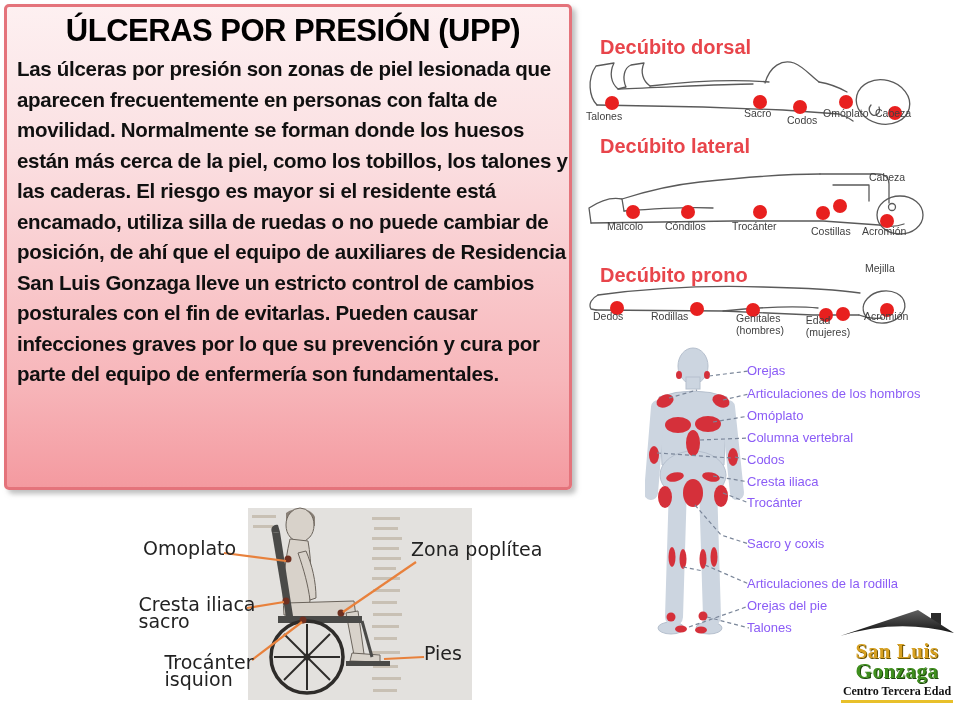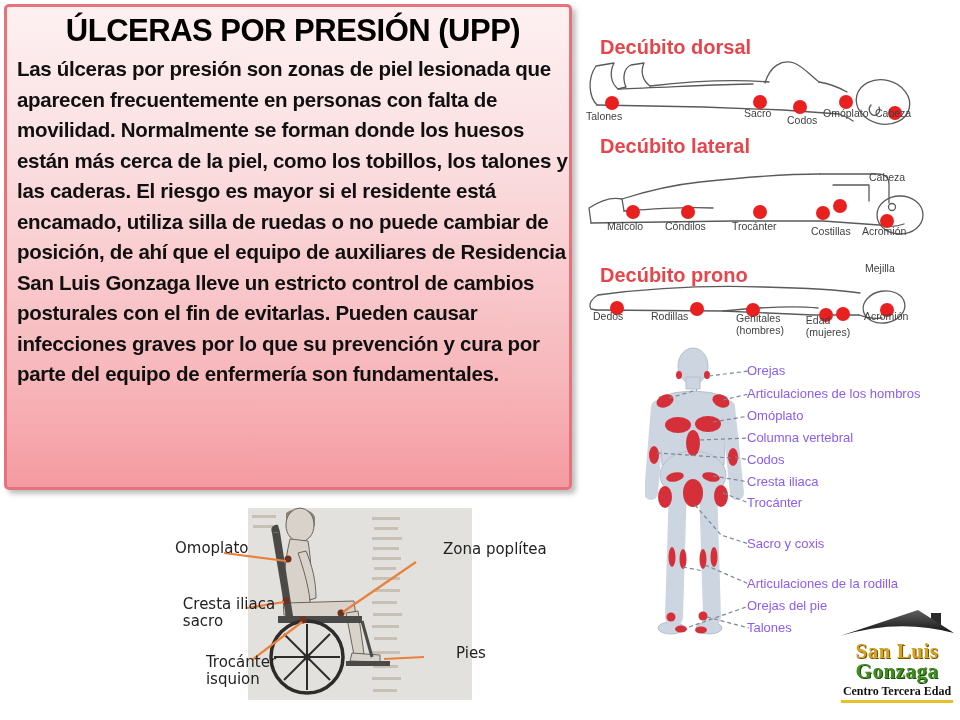--- a/index.html
+++ b/index.html
@@ -12,22 +12,22 @@
     background:linear-gradient(180deg,#fdf0f1 0%,#fbe0e2 30%,#f7b6ba 78%,#f49aa0 100%);
     box-shadow:4px 4px 5px rgba(140,140,140,.55);}
   .info-title{display:block;text-align:center;font-weight:bold;font-size:31px;color:#000;
     letter-spacing:-.5px;margin:2px 0 5px 0;}
   .info-body{font-weight:bold;font-size:20.5px;line-height:30.5px;color:#101010;letter-spacing:-.3px;}
 
   .section-title{position:absolute;font-weight:bold;font-size:20px;color:#e8454b;white-space:nowrap;}
   .fig-label{position:absolute;font-size:10.5px;color:#3f3f3f;line-height:11.5px;white-space:pre-line;}
   .ctr{transform:translateX(-50%);text-align:left;}
   .body-label{position:absolute;left:747px;font-size:13px;color:#8b5cf6;white-space:nowrap;}
-  .wc-label{position:absolute;font-family:"DejaVu Sans",sans-serif;font-size:15px;color:#222;
-    line-height:17px;white-space:pre-line;margin-left:32px;}
+  .wc-label{position:absolute;font-family:"DejaVu Sans",sans-serif;font-size:19px;color:#222;
+    line-height:17px;white-space:pre-line;}
   .dsvg{position:absolute;}
 
   
   .logo{position:absolute;left:838px;top:608px;width:118px;height:92px;text-align:center;}
   .logo-name1{display:block;font-family:"Liberation Serif",serif;font-weight:bold;font-size:21px;
     line-height:20px;color:#d7a021;letter-spacing:.5px;text-shadow:1px 1px 0 #6b5200;}
   .logo-name2{display:block;font-family:"Liberation Serif",serif;font-weight:bold;font-size:21px;
     line-height:20px;color:#3f8f1e;letter-spacing:.5px;text-shadow:1px 1px 0 #1e4a0c;}
   .logo-tag{display:inline-block;font-family:"Liberation Serif",serif;font-weight:bold;font-size:12px;
     color:#111;border-bottom:3px solid #e8c02a;padding:1px 2px 1px 2px;margin-top:2px;}

